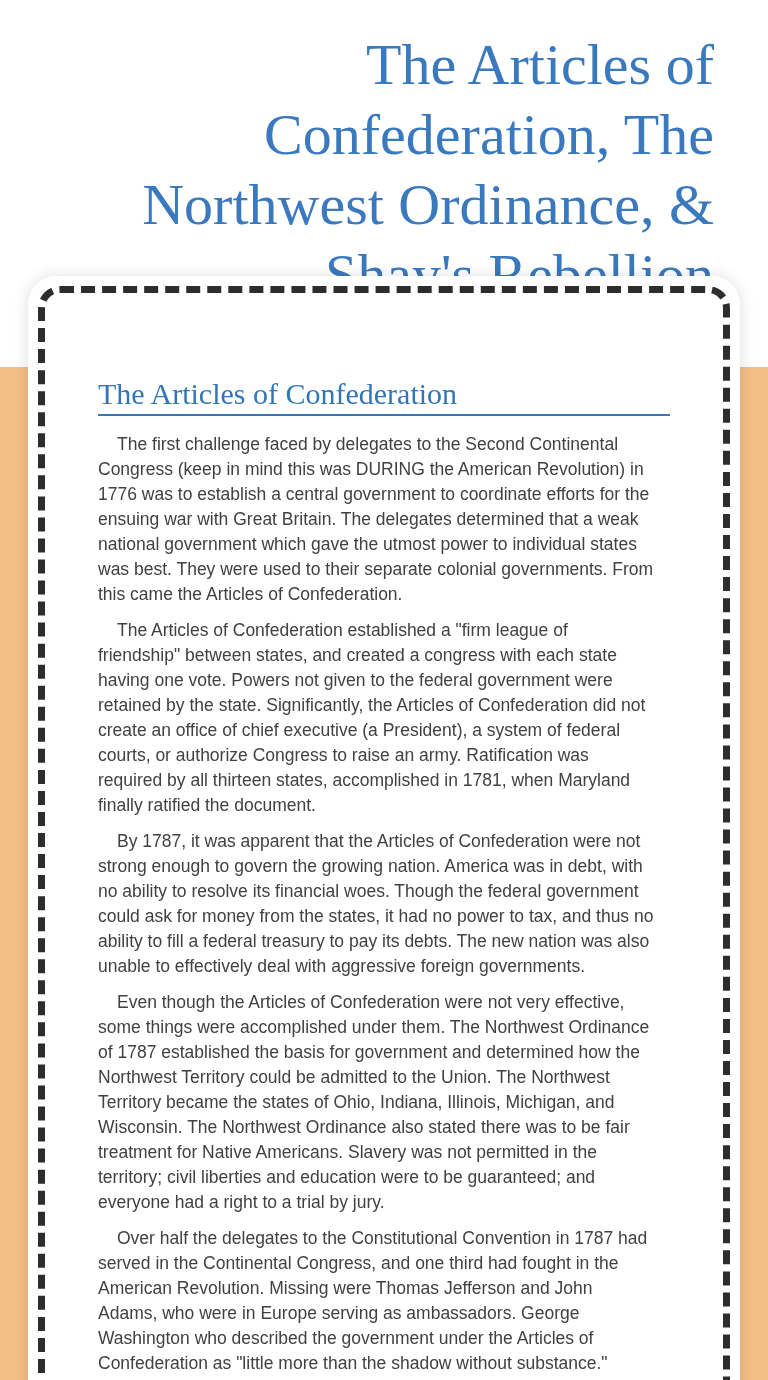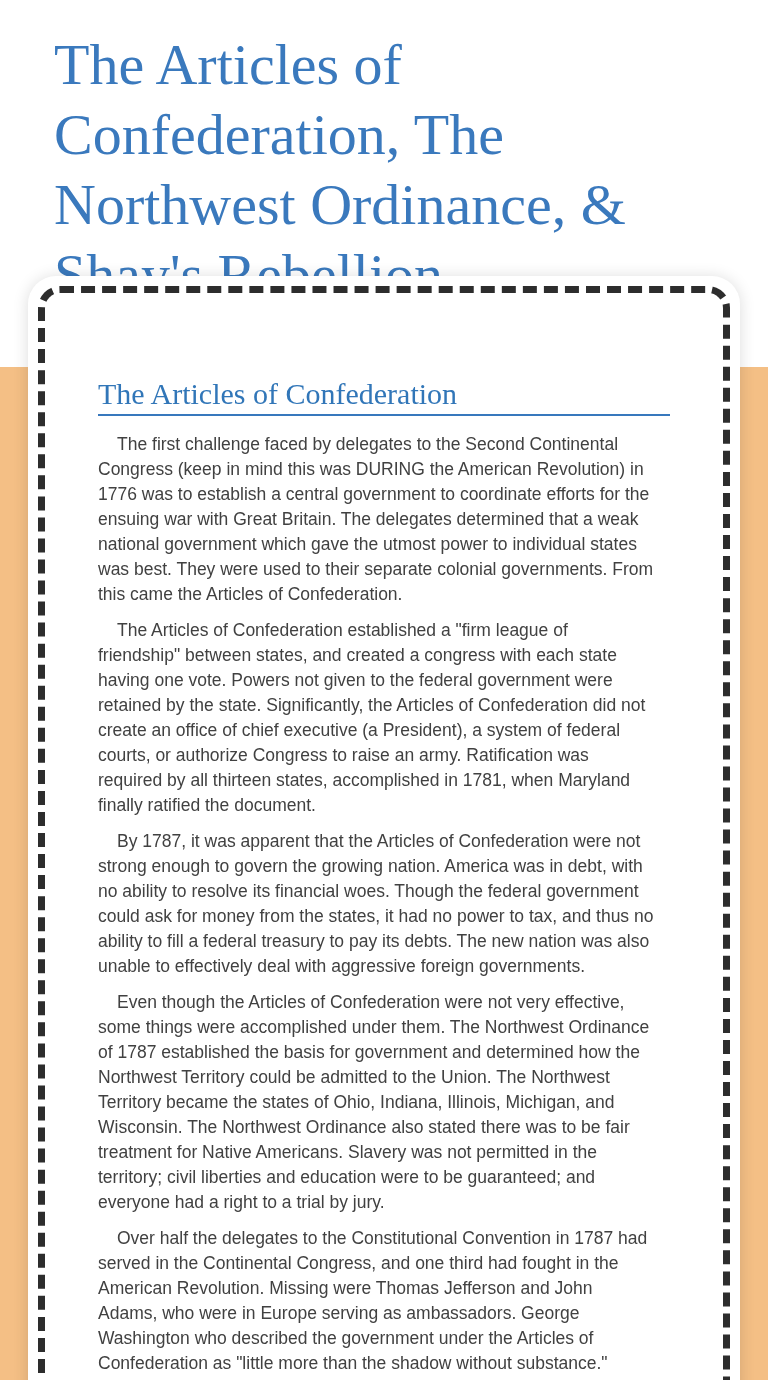--- a/index.html
+++ b/index.html
@@ -26,21 +26,21 @@
     z-index: 0;
   }
 
   
   .page-title {
     position: absolute;
     top: 30px;
     left: 54px;
     width: 660px;
     margin: 0;
-    text-align: left;
+    text-align: right;
     font-family: "Liberation Serif", serif;
     font-weight: normal;
     font-size: 58px;
     line-height: 70px;
     color: #3a79bd;
     z-index: 1;
   }
 
   
   .card {

